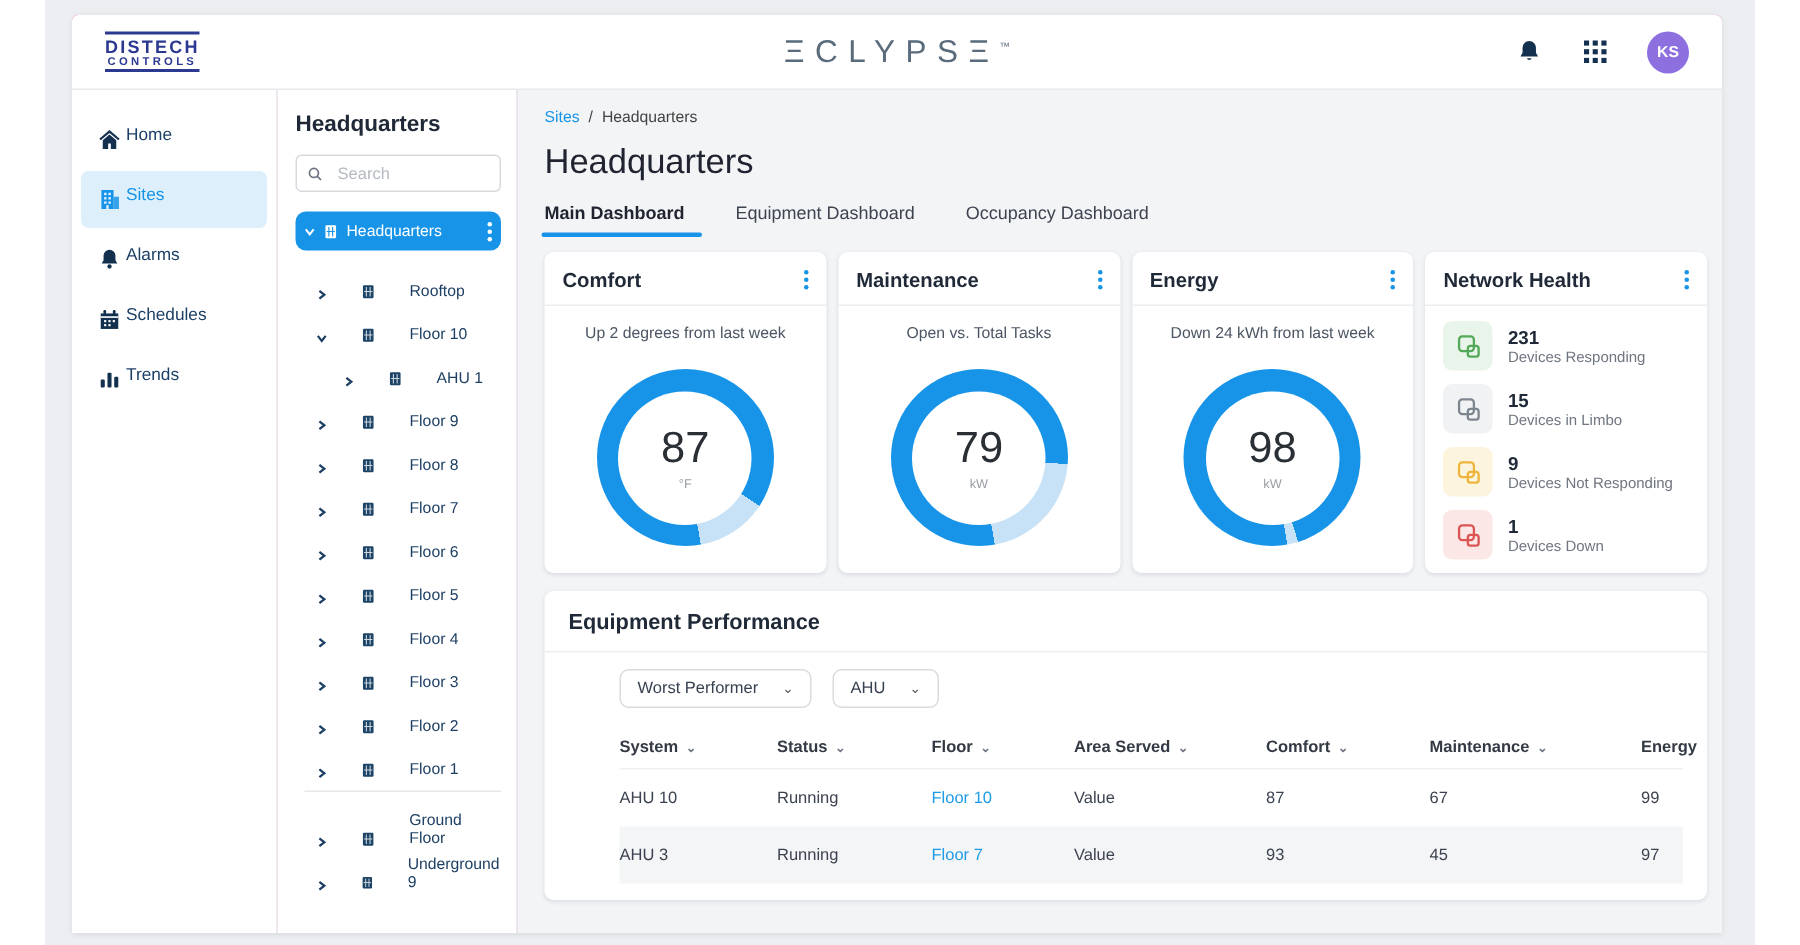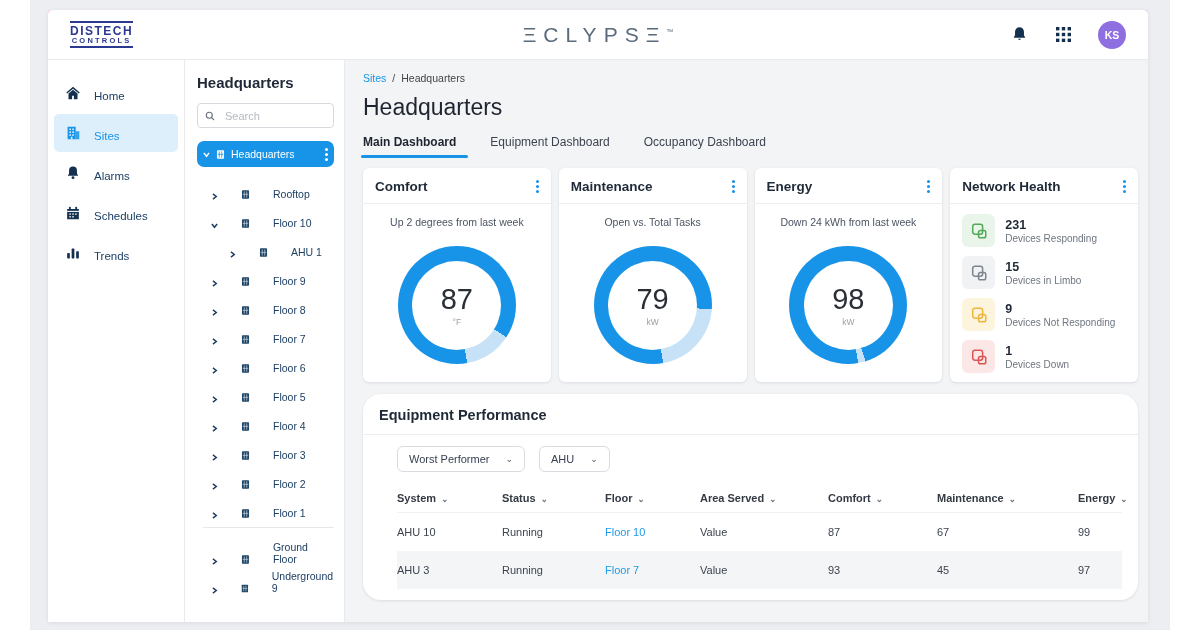--- a/index.html
+++ b/index.html
@@ -24,21 +24,21 @@
   .top-actions { margin-left:auto; display:flex; align-items:center; gap:26px; z-index:2; }
   .avatar { width:28px; height:28px; border-radius:50%; background:#8d6fe0; color:#fff;
             font-size:10.5px; font-weight:bold; display:flex; align-items:center; justify-content:center; }
   .icon-btn { display:flex; align-items:center; justify-content:center; cursor:pointer; }
 
   
   .app-body { flex:1; display:flex; min-height:0; }
 
   
   .nav { width:137px; flex:0 0 137px; border-right:1px solid #e8eaed; background:#fff; padding-top:12px; }
-  .nav-item { display:flex; align-items:flex-end; gap:12px; margin:2px 6px; padding:10px 10px;
+  .nav-item { display:flex; align-items:flex-start; gap:2px; margin:2px 6px; padding:10px 10px;
               border-radius:5px; color:#1c3f66; font-size:11.5px; font-weight:500; cursor:pointer; }
   .nav-item.active { background:#ddeffb; color:#1794e8; }
   .nav-item svg { flex:0 0 18px; }
 
   
   .tree { width:160px; flex:0 0 160px; border-right:1px solid #e8eaed; background:#fff;
           padding:14px 10px 0 12px; overflow:hidden; }
   .tree-title { font-size:15px; font-weight:bold; color:#1f2937; margin-bottom:12px; }
   .search-box { display:flex; align-items:center; gap:10px; border:1px solid #d6d9dd; border-radius:4px;
                 height:25px; padding:0 7px; margin-bottom:13px; background:#fff; }
@@ -94,25 +94,25 @@
   .nh-tile { width:33px; height:33px; border-radius:6px; display:flex; align-items:center;
              justify-content:center; flex:0 0 33px; }
   .nh-tile.ok   { background:#e9f5ea; } .nh-tile.ok svg   { stroke:#53a957; }
   .nh-tile.limbo{ background:#f1f2f3; } .nh-tile.limbo svg{ stroke:#7d868f; }
   .nh-tile.warn { background:#fdf4dd; } .nh-tile.warn svg { stroke:#edb53c; }
   .nh-tile.down { background:#fbe7e6; } .nh-tile.down svg { stroke:#dd5454; }
   .nh-val { font-size:12.5px; font-weight:bold; color:#1f2937; line-height:1.3; }
   .nh-lbl { font-size:10px; color:#6f7680; }
 
   
-  .equip { background:#fff; border-radius:18px; box-shadow:0 1px 3px rgba(20,30,50,.10);
+  .equip { background:#fff; border-radius:6px; box-shadow:0 1px 3px rgba(20,30,50,.10);
            margin-top:12px; height:206px; overflow:hidden; }
   .equip-head { padding:13px 16px 11px; border-bottom:1px solid #eceef0;
                 font-size:14.5px; font-weight:bold; color:#1f2937; }
-  .equip-body { padding:11px 16px 0 34px; }
+  .equip-body { padding:11px 16px 0 34px;margin-left:16px; }
   .filters { display:flex; gap:14px; margin-bottom:11px; }
   .select { display:flex; align-items:center; gap:16px; border:1px solid #d8dbdf; border-radius:6px;
             padding:6px 11px; font-size:11px; color:#374151; font-weight:500; background:#fff;
             cursor:pointer; }
   .select .chevc { color:#555; font-size:9px; }
   .grid-table { width:100%; }
   .trow { display:grid; grid-template-columns:105px 103px 95px 128px 109px 141px 1fr;
           align-items:center; height:38px; font-size:11px; color:#3c4350; }
   .trow.head { height:30px; font-weight:bold; color:#343a44; font-size:11px;
                border-bottom:1px solid #eef0f2; }

